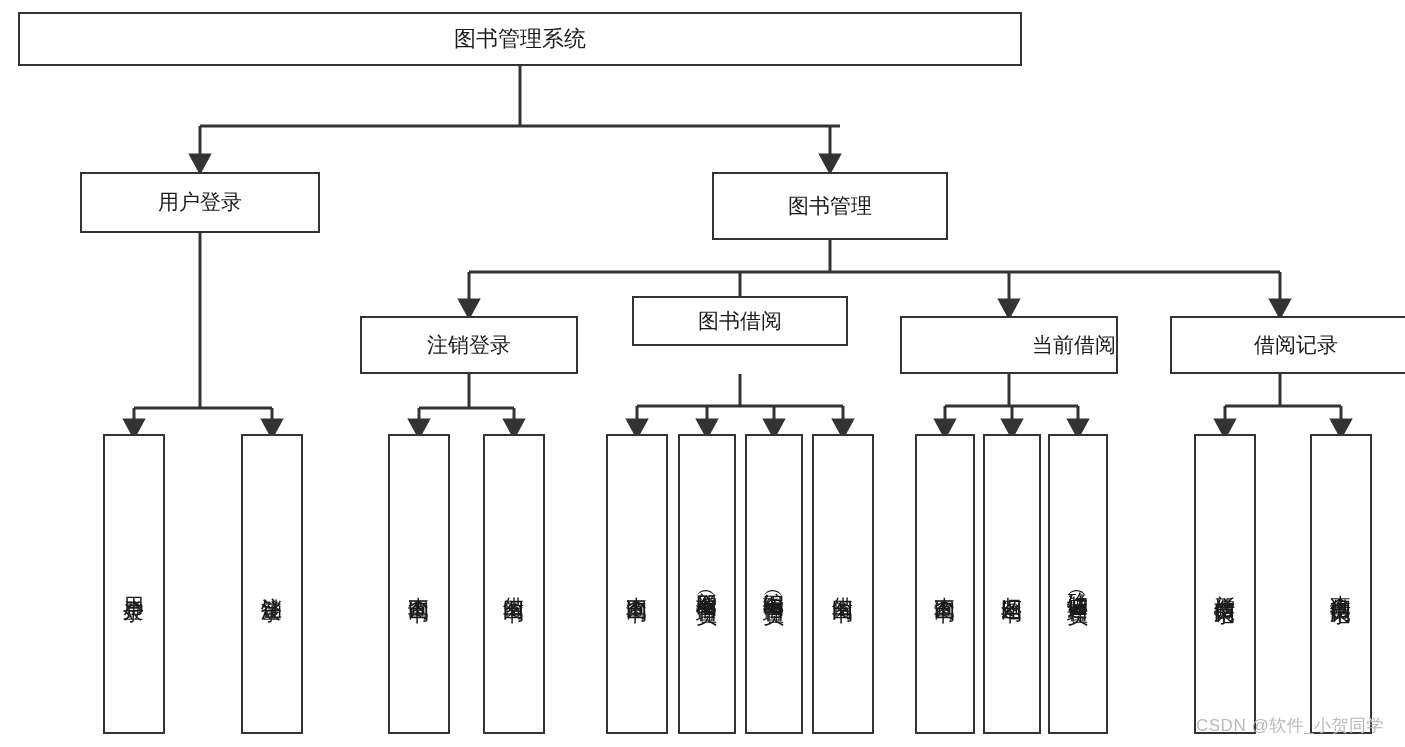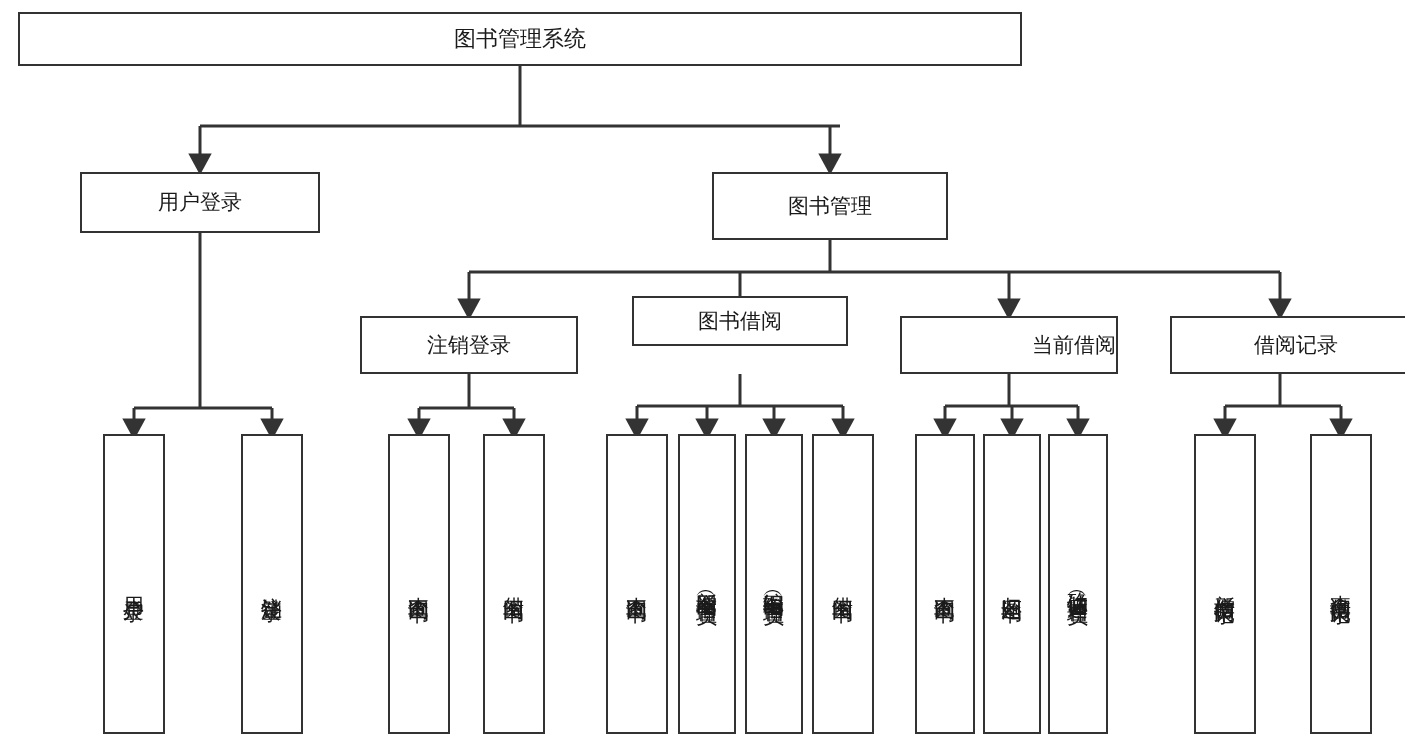--- a/index.html
+++ b/index.html
@@ -197,13 +197,14 @@
         <span class="label">确认归还（管理员）</span>
       </div>
       <div class="node vertical" style="left: 1194px; top: 434px; width: 62px; height: 300px;">
         <span class="label">新增借阅记录</span>
       </div>
       <div class="node vertical" style="left: 1310px; top: 434px; width: 62px; height: 300px;">
         <span class="label">查询借阅记录</span>
       </div>
     </div>
 
+  <div class="watermark" style="left: 1196px; top: 714px;">CSDN @软件_小贺同学</div>
 </div>
 
 </body></html>

